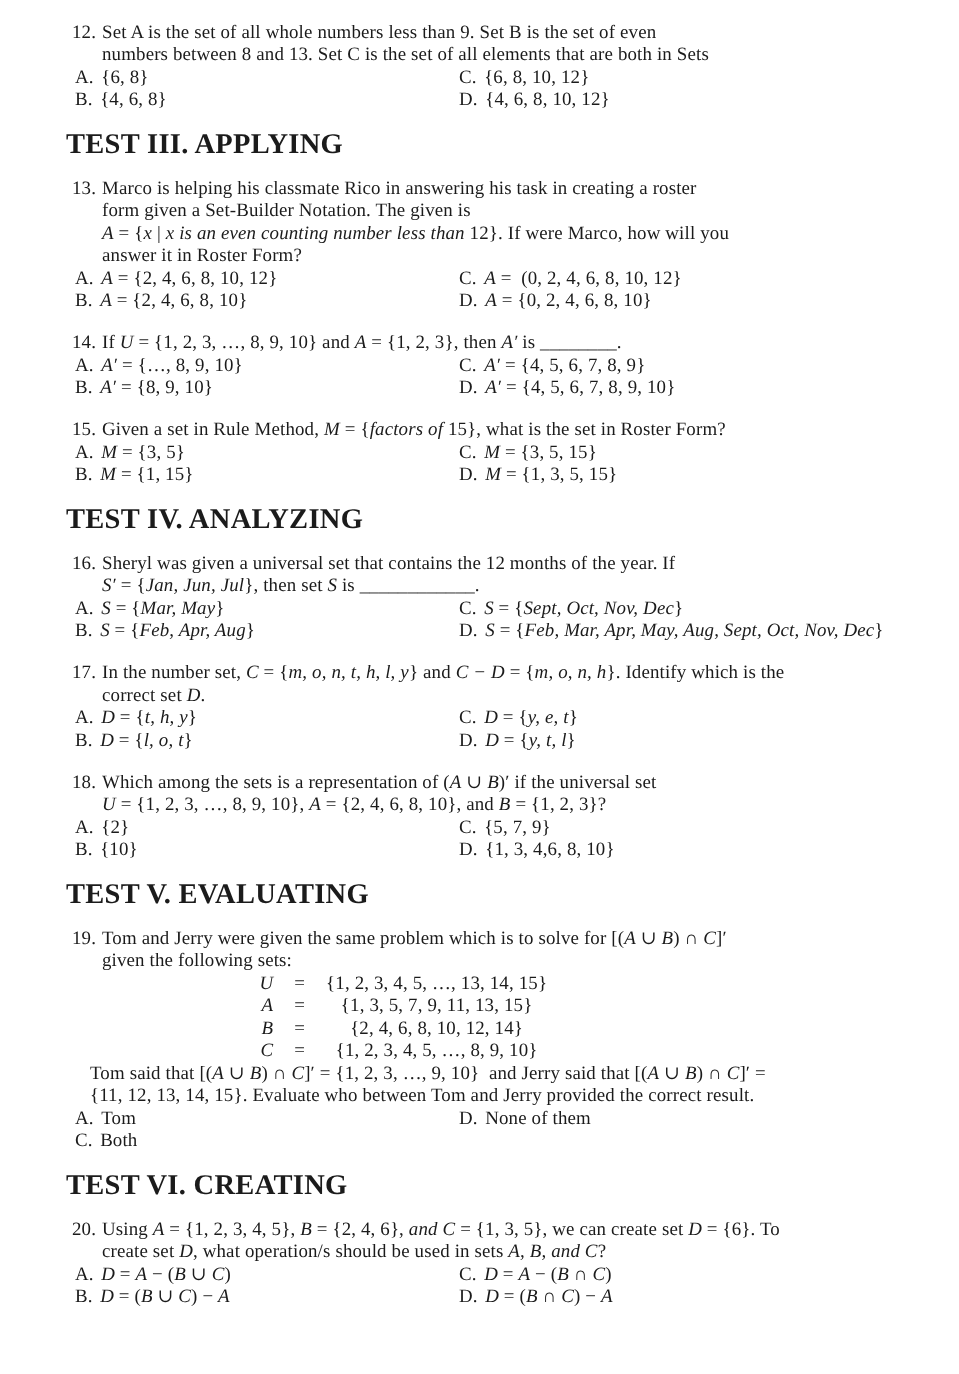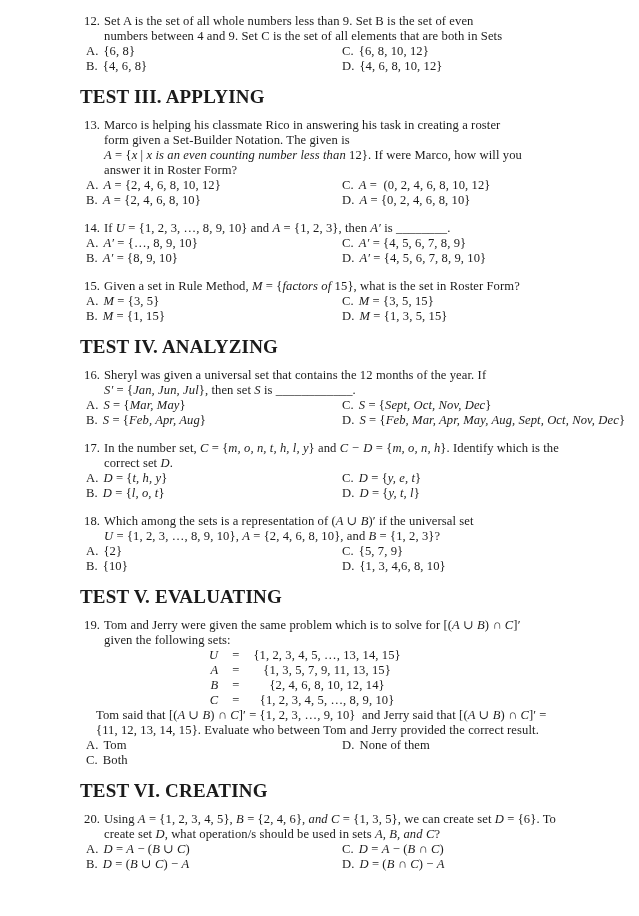--- a/index.html
+++ b/index.html
@@ -5,21 +5,21 @@
   html, body { margin: 0; padding: 0; }
   body {
     width: 639px; height: 916px;
     background: #ffffff;
     color: #1b1b1b;
     font-family: "Liberation Serif", "DejaVu Serif", serif;
     font-size: 12.6px;
     letter-spacing: 0.1px;
     overflow: hidden;
   }
-  .page { padding: 14px 28px 0 84px; }
+  .page { padding: 14px 28px 0 48px; }
   .line { white-space: pre; line-height: 15px; }
   .it { font-style: italic; }
   .q { position: relative; margin-bottom: 13px; }
   .qnum { position: absolute; left: 0; top: 0; line-height: 15px; }
   .qbody { margin-left: 20px; }
   .opts {
     display: grid;
     grid-template-columns: 256px 1fr;
     grid-template-rows: 15px 15px;
     grid-auto-flow: column;
@@ -42,21 +42,21 @@
 </style>
 </head>
 <body>
 
 <div class="page">
 
   <div class="q">
     <span class="qnum">12.</span>
     <div class="qbody">
       <div class="line"><span>Set A is the set of all whole numbers less than 9. Set B is the set of even</span></div>
-      <div class="line"><span>numbers between 4 and 9. Set C is the set of all elements that are both in Sets</span></div>
+      <div class="line"><span>numbers between 8 and 13. Set C is the set of all elements that are both in Sets</span></div>
     </div>
     <div class="opts">
       <div class="opt"><span class="olabel">A.</span><span><span>{6, 8}</span></span></div>
       <div class="opt"><span class="olabel">B.</span><span><span>{4, 6, 8}</span></span></div>
       <div class="opt"><span class="olabel">C.</span><span><span>{6, 8, 10, 12}</span></span></div>
       <div class="opt"><span class="olabel">D.</span><span><span>{4, 6, 8, 10, 12}</span></span></div>
     </div>
   </div>
 
   <div class="sec">TEST III. APPLYING</div>

